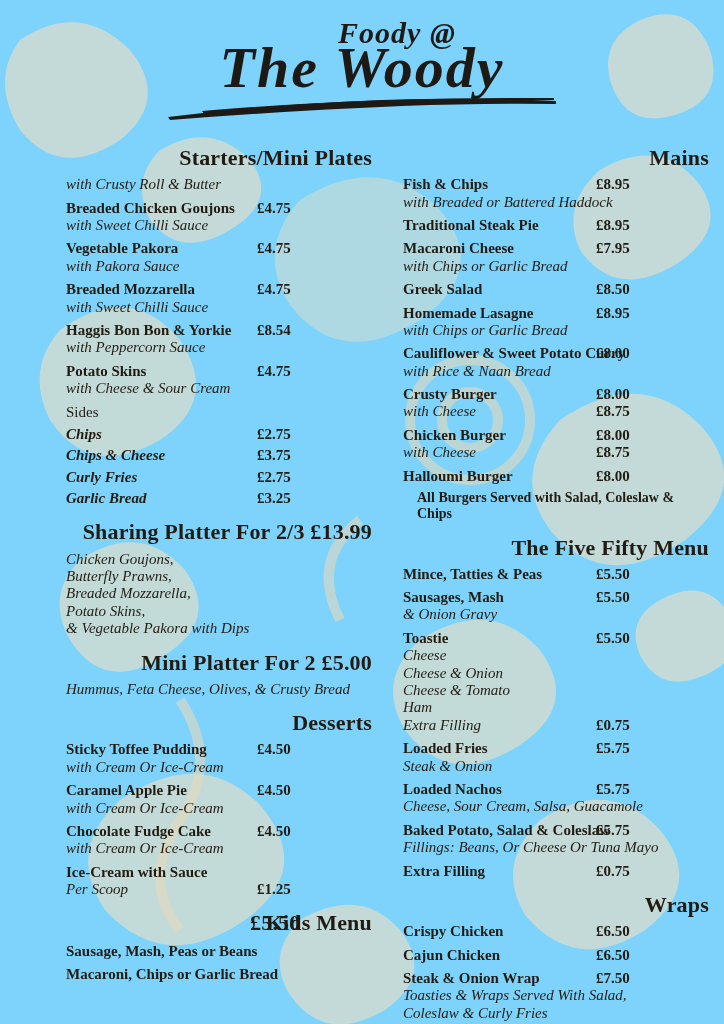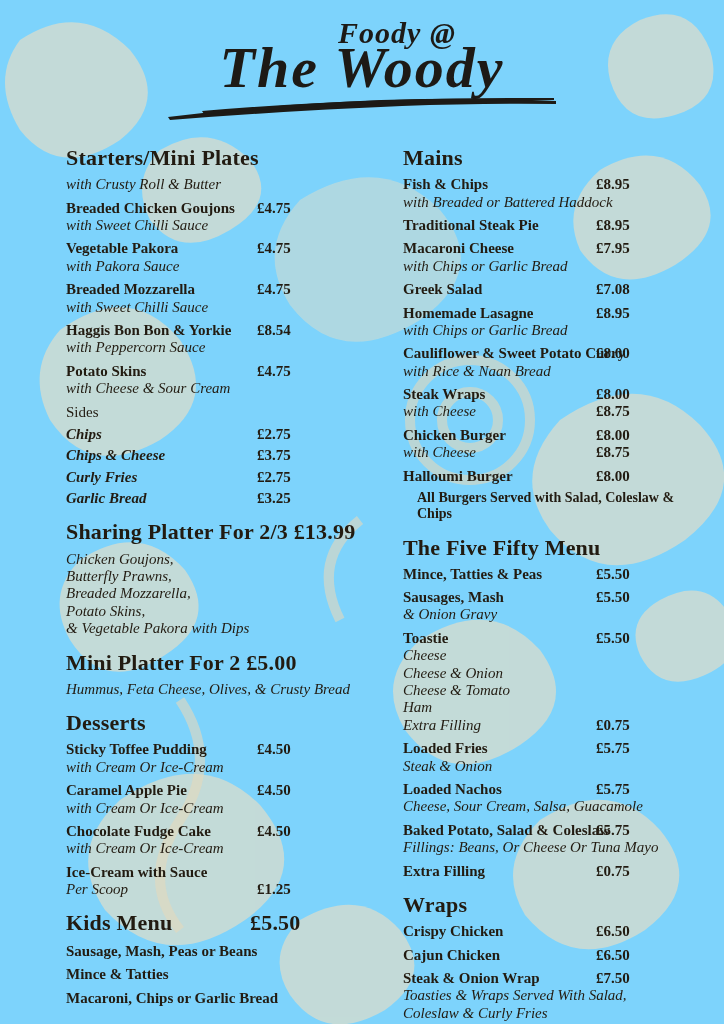--- a/index.html
+++ b/index.html
@@ -16,21 +16,21 @@
   .h-main{font-size:58px;font-weight:bold;font-style:italic;letter-spacing:2px;margin-top:-12px;line-height:1.05;}
   .swoosh{display:block;margin:-4px auto 0 auto;}
 
   
   .col{position:absolute;top:146px;width:306px;font-size:15px;line-height:1.16;}
   .col-left{left:66px;}
   .col-right{left:403px;}
   .col-left .pr{left:191px;}
   .col-right .pr{left:193px;}
 
-  .sec{font-size:22px;font-weight:bold;margin:13px 0 6px 0;letter-spacing:.2px;line-height:1.1;}
+  .sec{font-size:22px;font-weight:bold;margin:13px 0 6px 0;letter-spacing:.2px;line-height:1.1;text-align:right;}
   .sec.first{margin-top:0;}
   .kids-price{position:absolute;left:184px;}
 
   .r{position:relative;}
   .nmr{margin-top:6px;}
   .nm{font-weight:bold;}
   .it{font-style:italic;}
   .ds{font-style:italic;}
   .pr{position:absolute;top:0;font-weight:bold;}
   .sider{margin-top:4px;}
@@ -116,40 +116,39 @@
     <div class="r"><span class="ds">with Cream Or Ice-Cream</span></div>
     <div class="r nmr"><span class="nm">Caramel Apple Pie</span><span class="pr">£4.50</span></div>
     <div class="r"><span class="ds">with Cream Or Ice-Cream</span></div>
     <div class="r nmr"><span class="nm">Chocolate Fudge Cake</span><span class="pr">£4.50</span></div>
     <div class="r"><span class="ds">with Cream Or Ice-Cream</span></div>
     <div class="r nmr"><span class="nm">Ice-Cream with Sauce</span></div>
     <div class="r"><span class="ds">Per Scoop</span><span class="pr">£1.25</span></div>
 
     <div class="sec r"><span>Kids Menu</span><span class="kids-price">£5.50</span></div>
     <div class="r kline">Sausage, Mash, Peas or Beans</div>
-    <div class="r kline">Mince &amp; Tatties</div>
     <div class="r kline">Macaroni, Chips or Garlic Bread</div>
 
   </div>
 
   <div class="col col-right">
 
     <div class="sec first">Mains</div>
 
     <div class="r nmr"><span class="nm">Fish &amp; Chips</span><span class="pr">£8.95</span></div>
     <div class="r"><span class="ds">with Breaded or Battered Haddock</span></div>
     <div class="r nmr"><span class="nm">Traditional Steak Pie</span><span class="pr">£8.95</span></div>
     <div class="r nmr"><span class="nm">Macaroni Cheese</span><span class="pr">£7.95</span></div>
     <div class="r"><span class="ds">with Chips or Garlic Bread</span></div>
-    <div class="r nmr"><span class="nm">Greek Salad</span><span class="pr">£7.08</span></div>
+    <div class="r nmr"><span class="nm">Greek Salad</span><span class="pr">£8.50</span></div>
     <div class="r nmr"><span class="nm">Homemade Lasagne</span><span class="pr">£8.95</span></div>
     <div class="r"><span class="ds">with Chips or Garlic Bread</span></div>
     <div class="r nmr"><span class="nm">Cauliflower &amp; Sweet Potato Curry</span><span class="pr">£8.00</span></div>
     <div class="r"><span class="ds">with Rice &amp; Naan Bread</span></div>
-    <div class="r nmr"><span class="nm">Steak Wraps</span><span class="pr">£8.00</span></div>
+    <div class="r nmr"><span class="nm">Crusty Burger</span><span class="pr">£8.00</span></div>
     <div class="r"><span class="ds">with Cheese</span><span class="pr">£8.75</span></div>
     <div class="r nmr"><span class="nm">Chicken Burger</span><span class="pr">£8.00</span></div>
     <div class="r"><span class="ds">with Cheese</span><span class="pr">£8.75</span></div>
     <div class="r nmr"><span class="nm">Halloumi Burger</span><span class="pr">£8.00</span></div>
 
     <div class="r note">All Burgers Served with Salad, Coleslaw &amp; Chips</div>
 
     <div class="sec">The Five Fifty Menu</div>
     <div class="r nmr"><span class="nm">Mince, Tatties &amp; Peas</span><span class="pr">£5.50</span></div>
     <div class="r nmr"><span class="nm">Sausages, Mash</span><span class="pr">£5.50</span></div>

